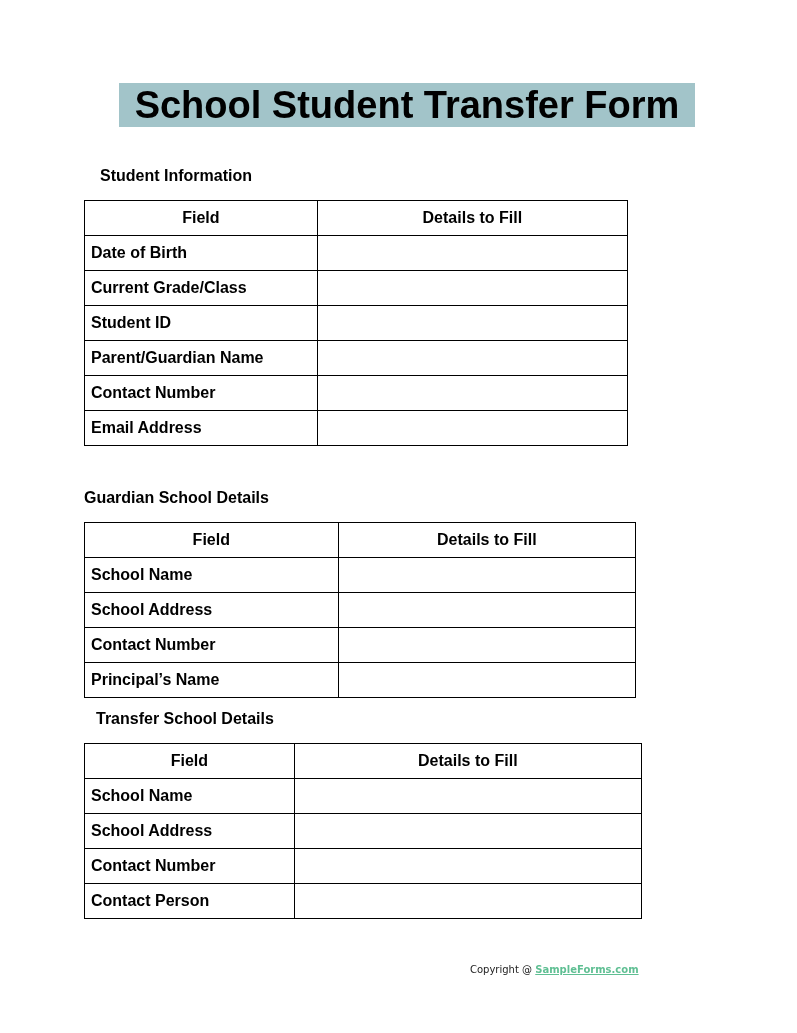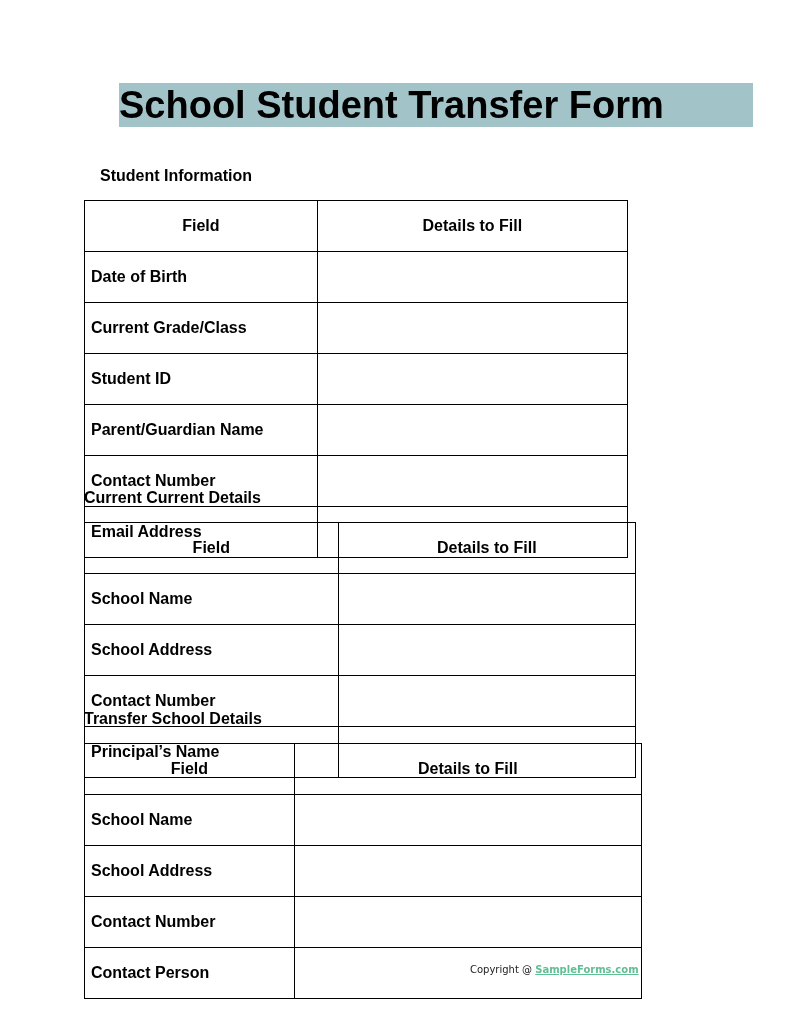--- a/index.html
+++ b/index.html
@@ -1,20 +1,20 @@
 <!DOCTYPE html>
 <html><head>
 <meta charset="utf-8">
 <style>
   html, body { margin:0; padding:0; background:#fff; }
   body { width:797px; height:1033px; position:relative; font-family:"Liberation Sans", sans-serif; color:#000; }
-  .title { position:absolute; left:119px; top:83px; width:634px; height:44px; background:#a2c4c9; font-weight:bold; font-size:38px; line-height:44px; white-space:nowrap; }
+  .title { position:absolute; left:119px; top:83px; width:576px; height:44px; background:#a2c4c9; font-weight:bold; font-size:38px; line-height:44px; text-align:center; white-space:nowrap; }
   .section-heading { position:absolute; left:84px; font-weight:bold; font-size:16px; line-height:18px; }
   table { position:absolute; left:84px; border-collapse:collapse; font-size:16px; }
-  td, th { border:1px solid #000; height:33px; padding:16px 6px; box-sizing:border-box; font-weight:bold; }
+  td, th { border:1px solid #000; height:33px; padding:8px 6px; box-sizing:border-box; font-weight:bold; }
   th { text-align:center; }
   td.label { text-align:left; }
   .footer { position:absolute; left:470px; top:964px; font-size:10px; color:#222; font-family:"DejaVu Sans", sans-serif; }
   .footer a { color:#5fbf93; font-weight:bold; text-decoration:underline; }
 </style>
 </head>
 <body>
 
 <div class="title">School Student Transfer Form</div>
 
@@ -49,21 +49,21 @@
         <td class="label">Contact Number</td>
         <td></td>
       </tr>
   <tr>
         <td class="label">Email Address</td>
         <td></td>
       </tr>
 </tbody>
   </table>
 
-<div class="section-heading" style="top:489px;">Current Current Details</div>
+<div class="section-heading" style="top:489px;">Guardian School Details</div>
 <table style="top:522px; width:552px;">
   <colgroup>
       <col style="width:254px">
       <col style="width:298px">
     </colgroup>
   <tbody>
       <tr>
     <th>Field</th>
     <th>Details to Fill</th>
   </tr>
@@ -79,21 +79,21 @@
         <td class="label">Contact Number</td>
         <td></td>
       </tr>
   <tr>
         <td class="label">Principal’s Name</td>
         <td></td>
       </tr>
 </tbody>
   </table>
 
-<div class="section-heading" style="top:710px;">Transfer School Details</div>
+<div class="section-heading" style="top:710px;margin-left:12px;">Transfer School Details</div>
 <table style="top:743px; width:558px;">
   <colgroup>
       <col style="width:210px">
       <col style="width:348px">
     </colgroup>
   <tbody>
       <tr>
     <th>Field</th>
     <th>Details to Fill</th>
   </tr>

